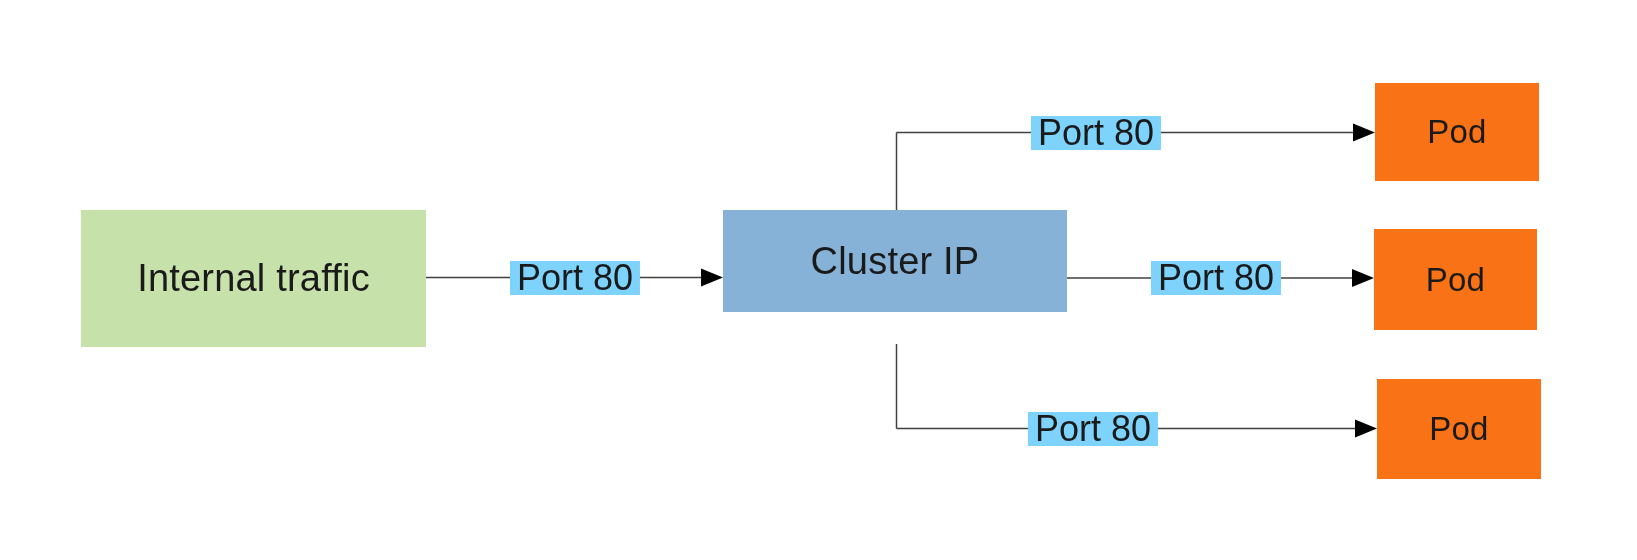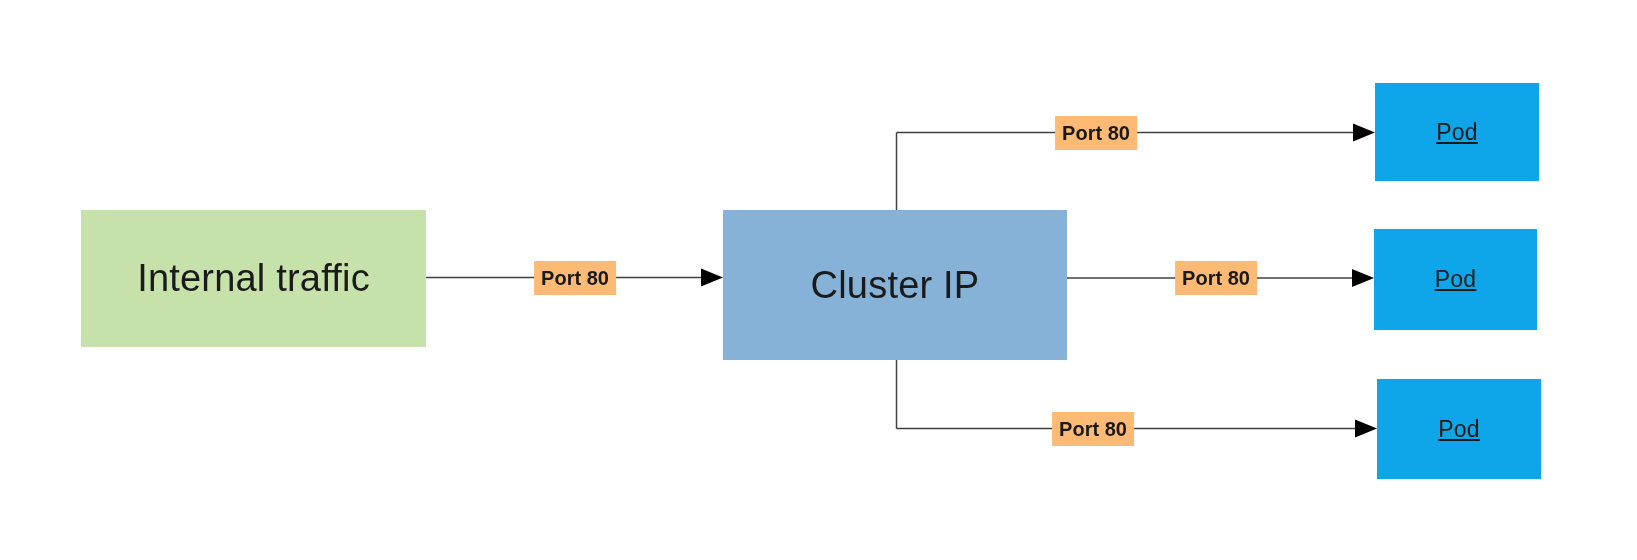--- a/index.html
+++ b/index.html
@@ -31,31 +31,30 @@
     display: flex;
     align-items: center;
     justify-content: center;
     z-index: 2;
     font-size: 38px;
     letter-spacing: 0.2px;
     white-space: nowrap;
   }
   .node-green { background: #c7e1ab; }
   .node-blue  { background: #85b2d6; }
-  .node-pod   { background: #0ea5e9; font-size: 23px; text-decoration: underline; }
+  .node-pod   { background: #f97316; font-size: 33px; }
   .wire-label {
     position: absolute;
     transform: translate(-50%, -50%);
-    background: #fdba74;
+    background: #7dd3fc;
     padding: 0 7px;
-    font-size: 20px;
+    font-size: 36px;
     line-height: 34px;
     white-space: nowrap;
     z-index: 3;
-    font-weight: bold;
   }
 </style>
 </head>
 <body>
 
 <div class="canvas">
 
   <svg class="wires" viewBox="0 0 1637 560" aria-hidden="true">
 
     <g>
@@ -78,21 +77,21 @@
       <line x1="896.5" y1="344" x2="896.5" y2="428.5" stroke="#404040"></line>
       <line x1="896.5" y1="428.5" x2="1355" y2="428.5" stroke="#404040"></line>
       <polygon points="1355,419.5 1377,428.5 1355,437.5" fill="#000000"></polygon>
     </g>
   </svg>
 
   <div class="node node-green" style="left:81px; top:210px; width:345px; height:137px;">
     <span>Internal traffic</span>
   </div>
 
-  <div class="node node-blue" style="left:723px; top:210px; width:344px; height:150px;">
+  <div class="node node-blue" style="left:723px; top:210px; width:344px; height:102px;">
     <span>Cluster IP</span>
   </div>
 
   <div class="node node-pod" style="left:1375px; top:83px; width:164px; height:98px;">
     <span>Pod</span>
   </div>
 
   <div class="node node-pod" style="left:1374px; top:229px; width:163px; height:101px;">
     <span>Pod</span>
   </div>

